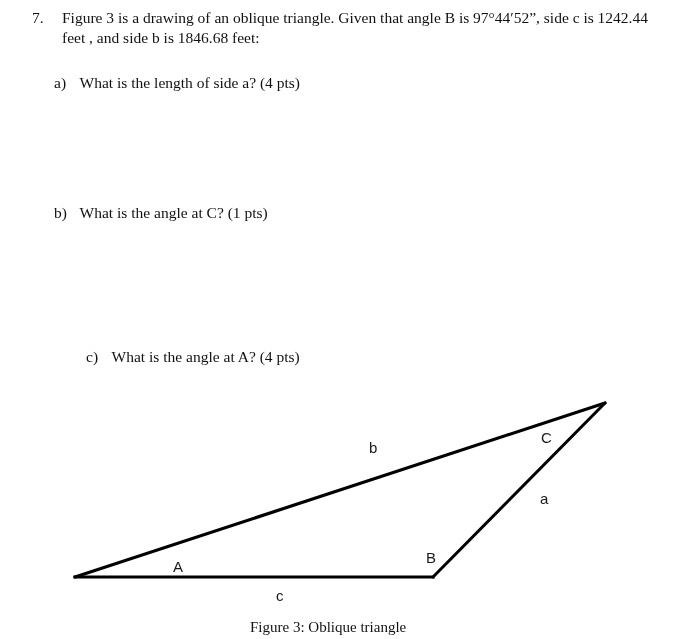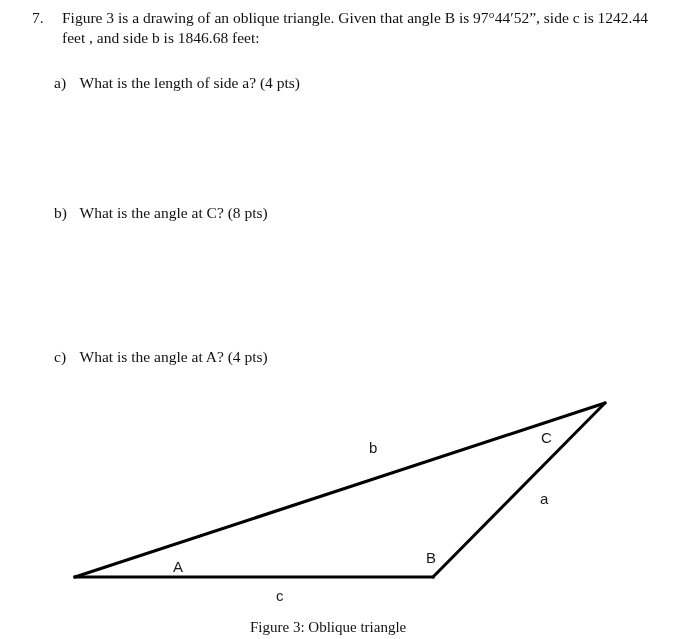--- a/index.html
+++ b/index.html
@@ -38,21 +38,21 @@
       font-size: 15.5px;
       font-family: "Liberation Serif", "DejaVu Serif", serif;
       white-space: nowrap;
     }
     .sub-q .letter {
       display: inline-block;
       width: 22px;
     }
     #sub-a { top: 74px; }
     #sub-b { top: 204px; }
-    #sub-c { top: 348px; }
+    #sub-c { top: 348px; margin-left: 32px; }
 
     .figure {
       position: absolute;
       left: 0;
       top: 0;
       width: 680px;
       height: 639px;
     }
     .fig-label {
       font-family: "Liberation Sans", "DejaVu Sans", sans-serif;
@@ -76,21 +76,21 @@
   <div class="q-text">Figure 3 is a drawing of an oblique triangle. Given that angle B is 97°44′52”, side c is 1242.44 feet , and side b is 1846.68 feet:</div>
 </div>
 
 <div class="sub-q" id="sub-a">
   <span class="letter">a)</span>
   <span>What is the length of side a? (4 pts)</span>
 </div>
 
 <div class="sub-q" id="sub-b">
   <span class="letter">b)</span>
-  <span>What is the angle at C? (8 pts)</span>
+  <span>What is the angle at C? (1 pts)</span>
 </div>
 
 <div class="sub-q" id="sub-c">
   <span class="letter">c)</span>
   <span>What is the angle at A? (4 pts)</span>
 </div>
 
 <svg class="figure" viewBox="0 0 680 639" width="680" height="639" xmlns="http://www.w3.org/2000/svg">
 
   <line x1="75" y1="577" x2="605" y2="403" stroke="#000" stroke-width="3.2" stroke-linecap="round"></line>

